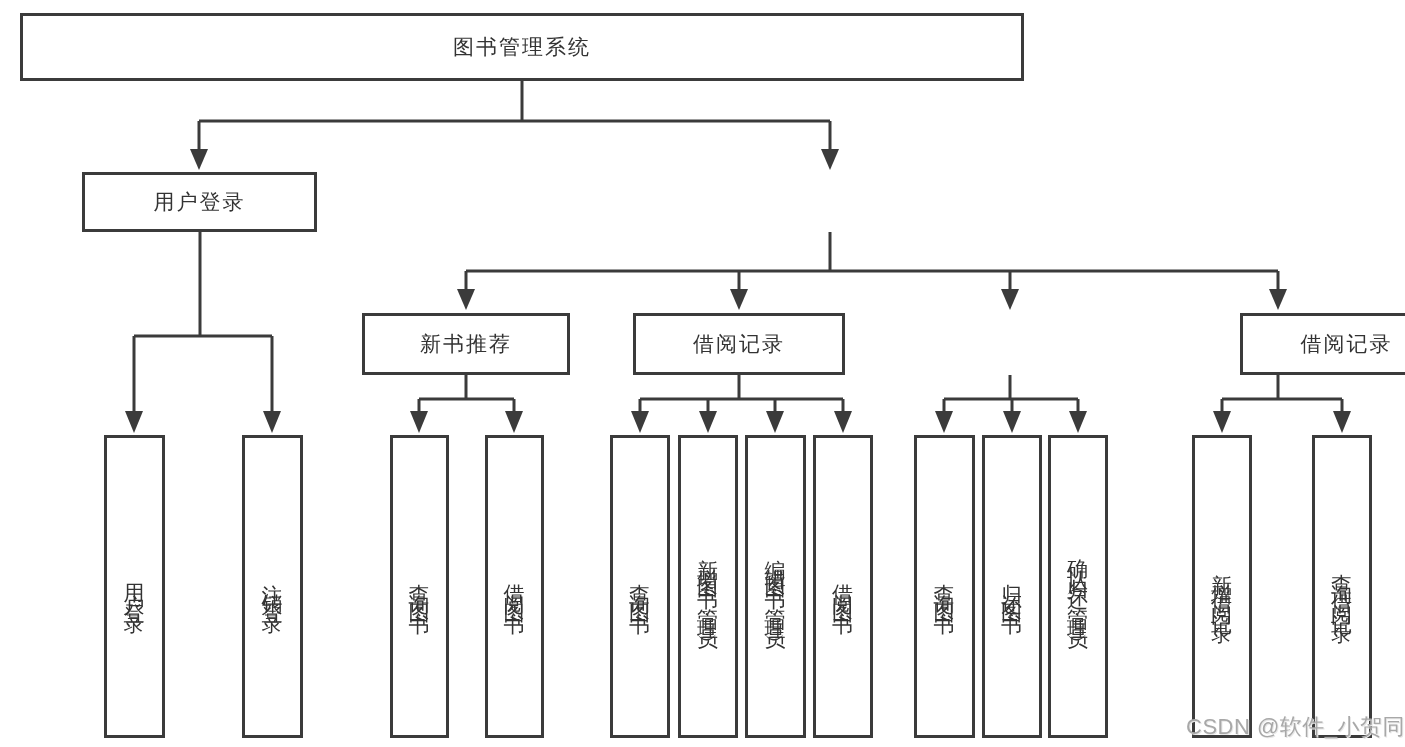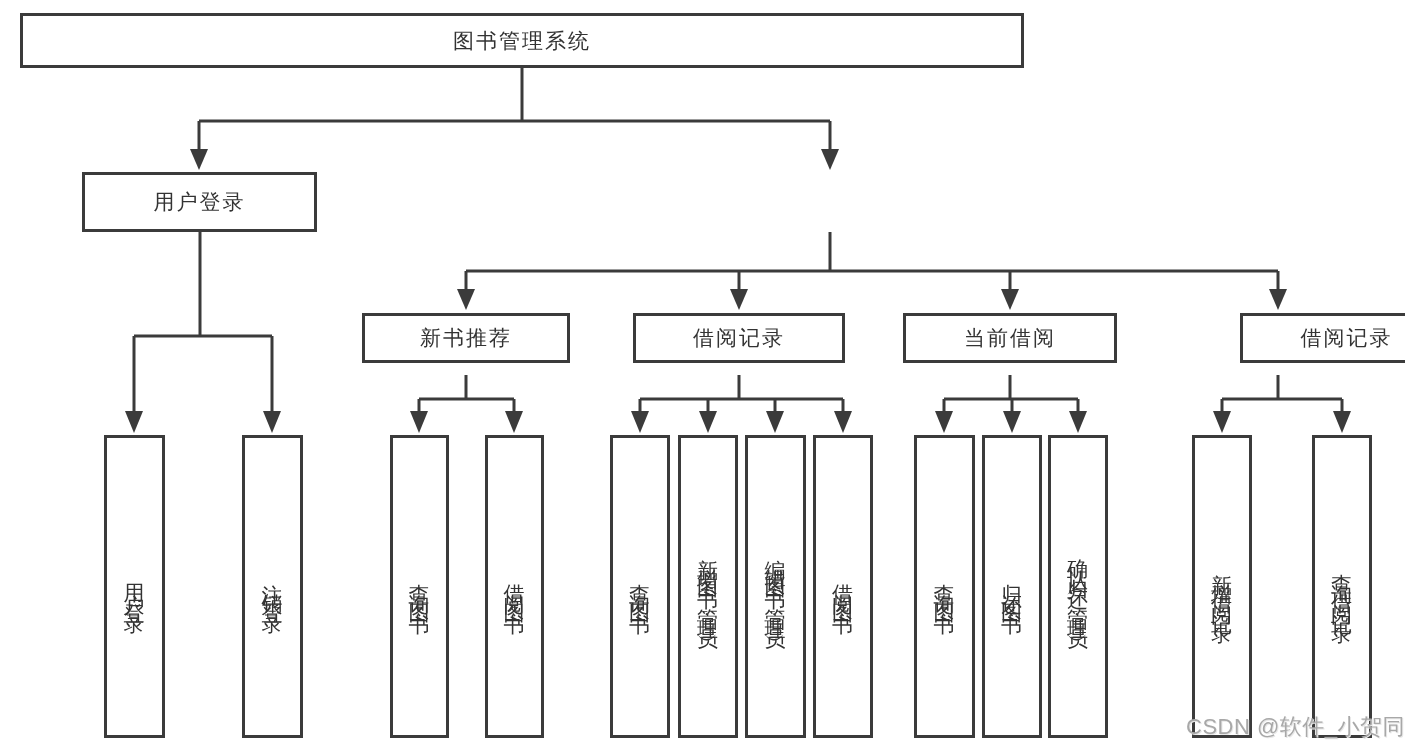--- a/index.html
+++ b/index.html
@@ -30,25 +30,25 @@
     border: 3px solid #3b3b3b;
     background: #ffffff;
     display: flex;
     align-items: center;
     justify-content: center;
     font-size: 21px;
     letter-spacing: 2px;
     color: #333333;
   }
   .node.root {
-    left: 20px; top: 13px; width: 1004px; height: 55px;
+    left: 20px; top: 13px; width: 1004px; height: 68px;
     font-size: 21px;
   }
   .node.h2 { top: 172px; height: 60px; }
-  .node.h3 { top: 313px; height: 50px; }
+  .node.h3 { top: 313px; height: 62px; }
   .node.leaf {
     top: 435px; height: 303px;
   }
   .vtext {
     writing-mode: vertical-rl;
     text-orientation: mixed;
     line-height: 1;
     font-size: 21px;
     letter-spacing: 10px;
     white-space: nowrap;
@@ -144,23 +144,20 @@
   <div class="node h2" style="left:82px; width:235px;">
     <span>用户登录</span>
   </div>
 
   <div class="node h3" style="left:362px; width:208px;">
     <span>新书推荐</span>
   </div>
   <div class="node h3" style="left:633px; width:212px;">
     <span>借阅记录</span>
   </div>
-  <div class="node h3" style="left:903px; width:214px;">
-    <span>当前借阅</span>
-  </div>
   <div class="node h3" style="left:1240px; width:213px;">
     <span>借阅记录</span>
   </div>
 
   <div class="node leaf" style="left:104px; width:61px;">
     <span class="vtext">用户登录</span>
   </div>
   <div class="node leaf" style="left:242px; width:61px;">
     <span class="vtext">注销登录</span>
   </div>

